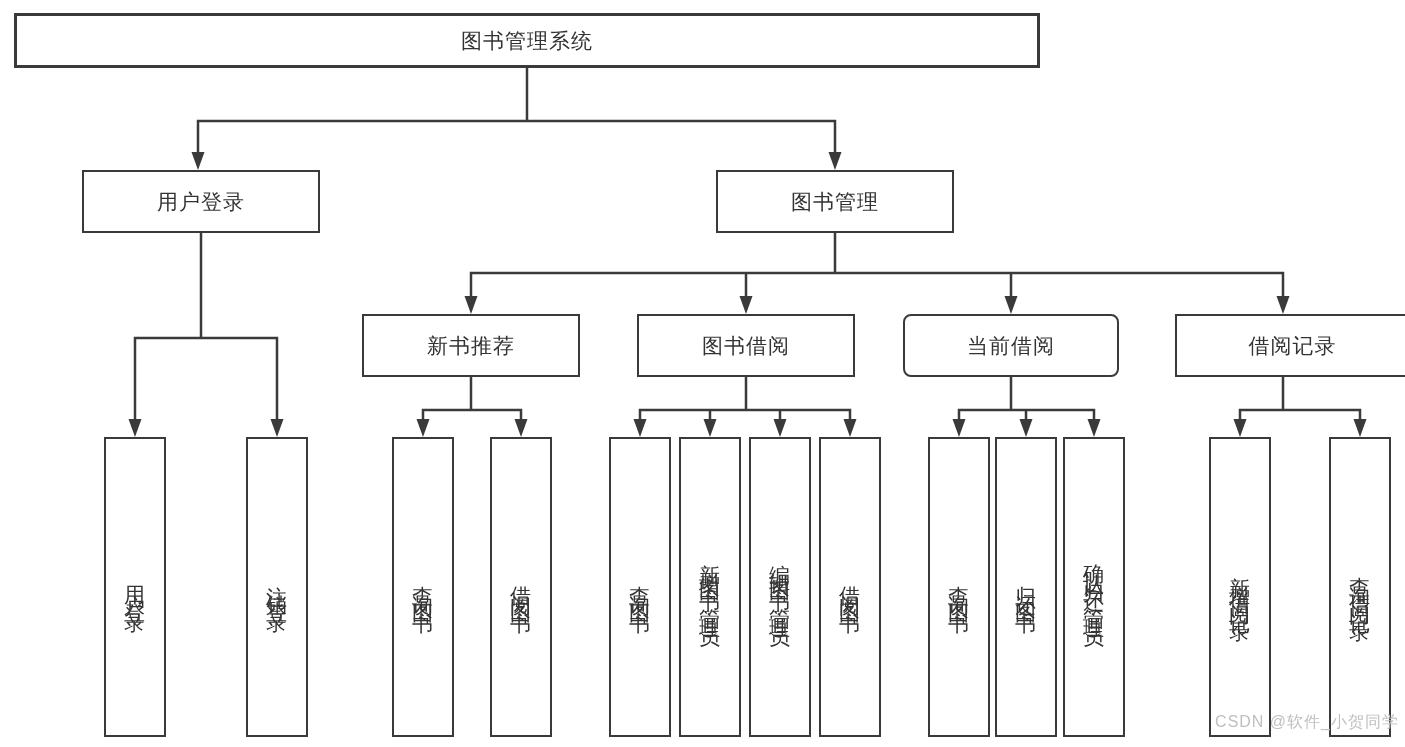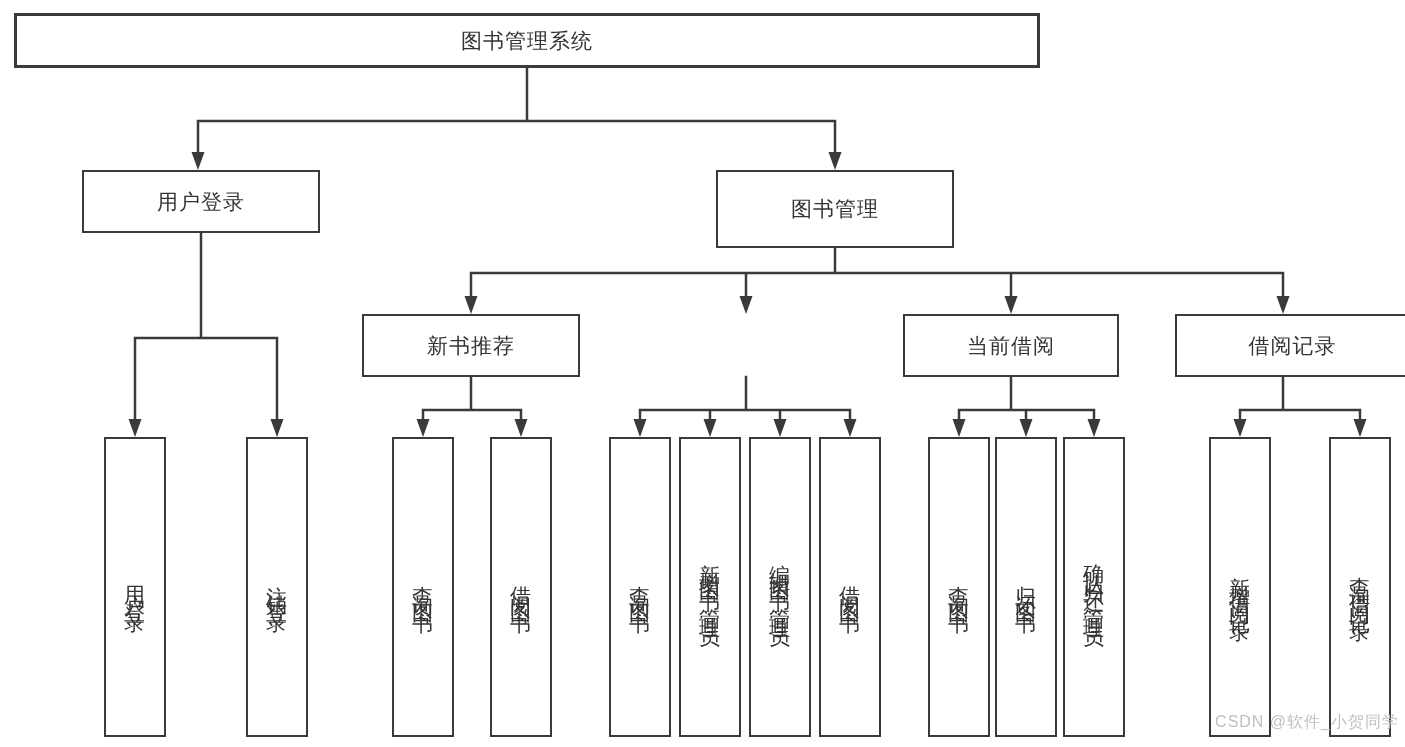--- a/index.html
+++ b/index.html
@@ -71,24 +71,25 @@
              M640 437 l-6.5 -18 h13 Z  M710 437 l-6.5 -18 h13 Z
              M780 437 l-6.5 -18 h13 Z  M850 437 l-6.5 -18 h13 Z
              M959 437 l-6.5 -18 h13 Z  M1026 437 l-6.5 -18 h13 Z
              M1094 437 l-6.5 -18 h13 Z M1240 437 l-6.5 -18 h13 Z
              M1360 437 l-6.5 -18 h13 Z" fill="var(--line)" stroke="none"></path>
   </svg>
 
   <div class="node root" style="left:14px;top:13px;width:1026px;height:55px;">图书管理系统</div>
 
   <div class="node" style="left:82px;top:170px;width:238px;height:63px;">用户登录</div>
-  <div class="node" style="left:716px;top:170px;width:238px;height:78px;">图书管理</div>
+  <div class="node" style="left:716px;top:170px;width:238px;height:63px;">图书管理</div>
 
   <div class="node" style="left:362px;top:314px;width:218px;height:63px;">新书推荐</div>
-  <div class="node" style="left:903px;top:314px;width:216px;height:63px;">当前借阅</div>
+  <div class="node" style="left:637px;top:314px;width:218px;height:63px;">图书借阅</div>
+  <div class="node" style="left:903px;top:314px;width:216px;height:63px;border-radius:8px;">当前借阅</div>
   <div class="node" style="left:1175px;top:314px;width:235px;height:63px;">借阅记录</div>
 
   <div class="node leaf" style="left:104px;top:437px;width:62px;height:300px;">
     <span>用户登录</span>
     </div>
   <div class="node leaf" style="left:246px;top:437px;width:62px;height:300px;">
     <span>注销登录</span>
     </div>
 
   <div class="node leaf" style="left:392px;top:437px;width:62px;height:300px;">

